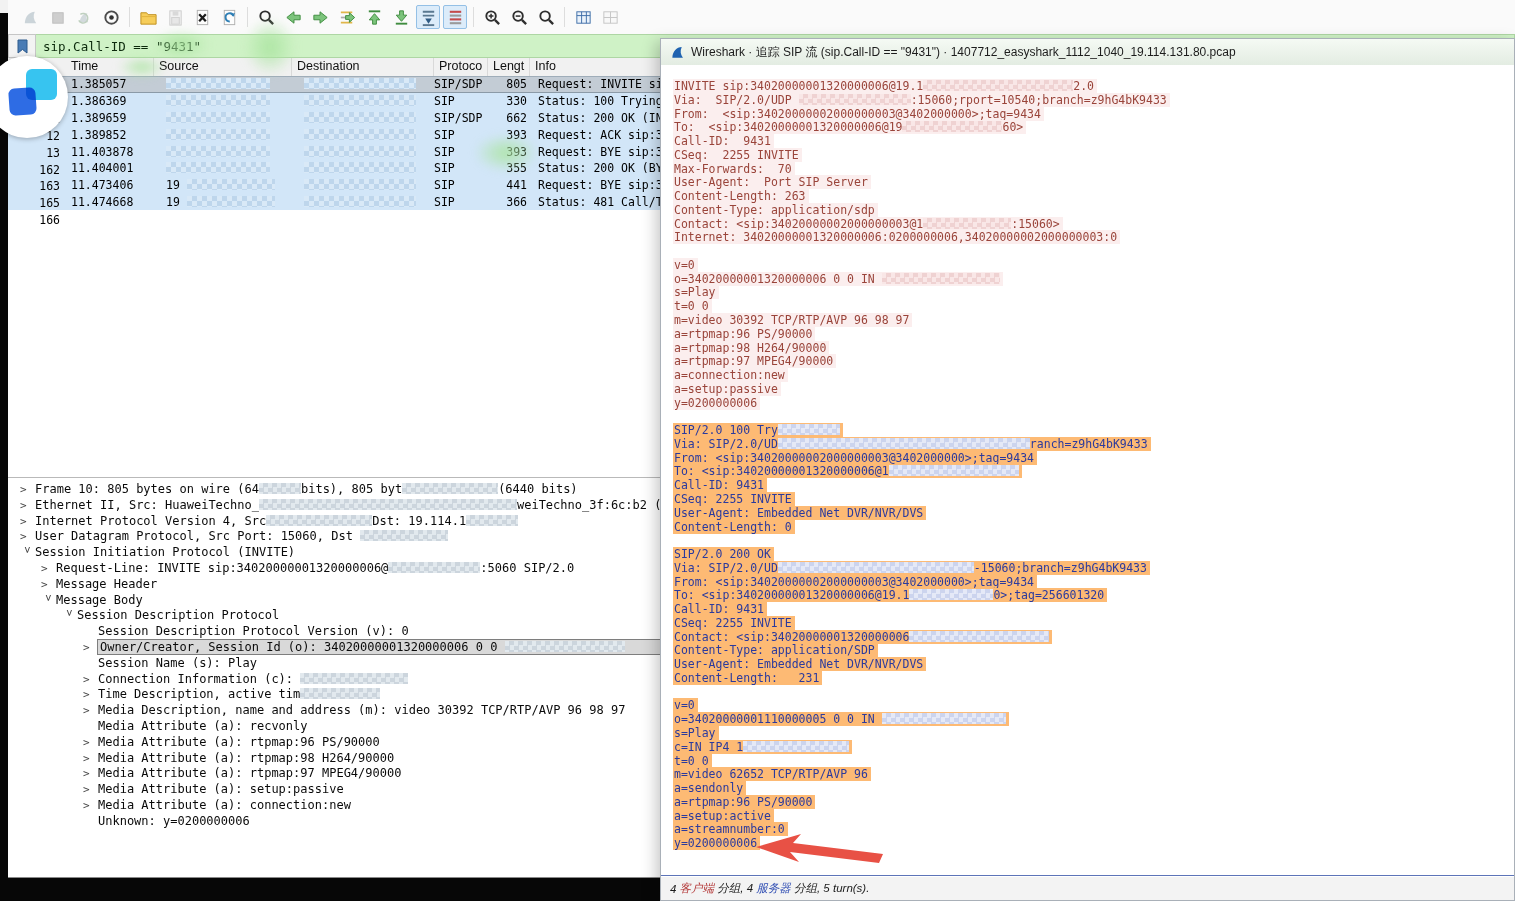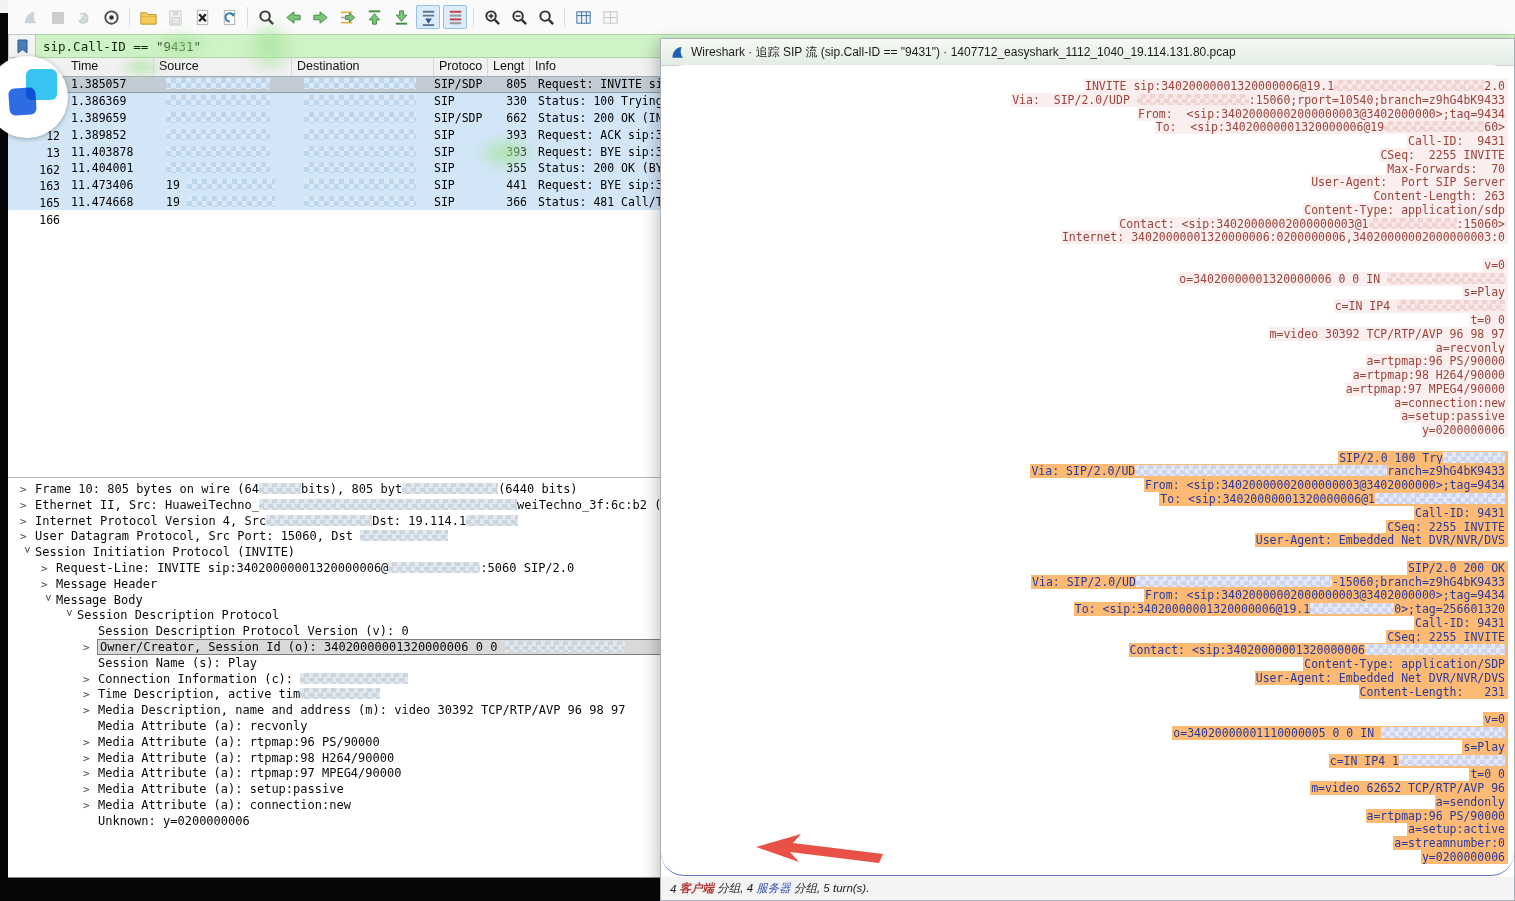--- a/index.html
+++ b/index.html
@@ -67,34 +67,34 @@
     background:radial-gradient(closest-side, rgba(170,228,160,.9), rgba(170,228,160,0));z-index:4;}
 
   
   .logo{position:absolute;left:-14px;top:56px;width:82px;height:82px;border-radius:50%;
     background:#fff;box-shadow:0 1px 5px rgba(0,0,0,.3);z-index:6;}
   .lg-b{position:absolute;left:23px;top:32px;width:27px;height:27px;background:#2e6ce4;border-radius:6px;transform:rotate(-4deg);}
   .lg-c{position:absolute;left:40px;top:13px;width:31px;height:31px;background:#37c4f0;border-radius:6px;mix-blend-mode:multiply;}
 
   
   .dialog{position:absolute;left:660px;top:38px;width:855px;height:863px;background:#ffffff;
-    border:1px solid #a9b0b8;box-sizing:border-box;box-shadow:-4px 4px 14px rgba(0,0,0,.22);z-index:10;text-align:right;}
+    border:1px solid #a9b0b8;box-sizing:border-box;box-shadow:-4px 4px 14px rgba(0,0,0,.22);z-index:10;}
   .dtitle{position:absolute;left:0;top:0;right:0;height:26px;
     background:linear-gradient(#f5faf4,#e3ece2);border-bottom:1px solid #c9d2c8;
     display:flex;align-items:center;gap:6px;padding-left:9px;font-size:12px;color:#1c1c1c;white-space:nowrap;overflow:hidden;}
   .dcontent{position:absolute;left:0;top:26px;right:0;bottom:24px;background:#fff;
     padding:14px 6px 0 12px;font-family:"DejaVu Sans Mono",monospace;font-size:11.5px;
-    overflow:hidden;border-bottom:1px solid #5d74b8;border-radius:23px;}
+    overflow:hidden;border-bottom:1px solid #5d74b8;}
   .sline{height:13.78px;white-space:pre;}
   .hl{padding:0 3px 0 1px;}
   .hl-c{background:#fbeeee;color:#9a443a;}
   .hl-s{background:#fdba74;color:#2b3a9d;}
   .dstatus{position:absolute;left:0;bottom:0;right:0;height:23px;background:#f3f3f3;
     display:flex;align-items:center;padding-left:9px;font-size:11.5px;font-style:italic;color:#1a1a1a;white-space:pre;}
-  .st-client{color:#b43a3a;font-weight:bold;}
+  .st-client{color:#b43a3a;}
   .st-server{color:#3350b4;}
 
   .arrow-note{position:absolute;left:94px;top:794px;z-index:12;}
 </style>
 </head>
 <body>
 
 <div id="root">
   <div class="notch"></div>
 
@@ -321,38 +321,37 @@
         <div class="sline"><span class="hl hl-c"><span>Max-Forwards:  70</span></span></div>
         <div class="sline"><span class="hl hl-c"><span>User-Agent:  Port SIP Server</span></span></div>
         <div class="sline"><span class="hl hl-c"><span>Content-Length: 263</span></span></div>
         <div class="sline"><span class="hl hl-c"><span>Content-Type: application/sdp</span></span></div>
         <div class="sline"><span class="hl hl-c"><span>Contact: &lt;sip:34020000002000000003@1</span><span class="rd rd-p" style="width: 88px;"></span><span>:15060&gt;</span></span></div>
         <div class="sline"><span class="hl hl-c"><span>Internet: 34020000001320000006:0200000006,34020000002000000003:0</span></span></div>
         <div class="sline"></div>
         <div class="sline"><span class="hl hl-c"><span>v=0</span></span></div>
         <div class="sline"><span class="hl hl-c"><span>o=34020000001320000006 0 0 IN </span><span class="rd rd-p" style="width: 118px;"></span></span></div>
         <div class="sline"><span class="hl hl-c"><span>s=Play</span></span></div>
-        <div class="sline"><span class="hl hl-c"><span>c=IN IP4 </span><span class="rd rd-p" style="width: 108px;"></span></span></div>
         <div class="sline"><span class="hl hl-c"><span>t=0 0</span></span></div>
         <div class="sline"><span class="hl hl-c"><span>m=video 30392 TCP/RTP/AVP 96 98 97</span></span></div>
-        <div class="sline"><span class="hl hl-c"><span>a=recvonly</span></span></div>
         <div class="sline"><span class="hl hl-c"><span>a=rtpmap:96 PS/90000</span></span></div>
         <div class="sline"><span class="hl hl-c"><span>a=rtpmap:98 H264/90000</span></span></div>
         <div class="sline"><span class="hl hl-c"><span>a=rtpmap:97 MPEG4/90000</span></span></div>
         <div class="sline"><span class="hl hl-c"><span>a=connection:new</span></span></div>
         <div class="sline"><span class="hl hl-c"><span>a=setup:passive</span></span></div>
         <div class="sline"><span class="hl hl-c"><span>y=0200000006</span></span></div>
         <div class="sline"></div>
         <div class="sline"><span class="hl hl-s"><span>SIP/2.0 100 Try</span><span class="rd rd-s" style="width: 62px;"></span></span></div>
         <div class="sline"><span class="hl hl-s"><span>Via: SIP/2.0/UD</span><span class="rd rd-s" style="width: 252px;"></span><span>ranch=z9hG4bK9433</span></span></div>
         <div class="sline"><span class="hl hl-s"><span>From: &lt;sip:34020000002000000003@3402000000&gt;;tag=9434</span></span></div>
         <div class="sline"><span class="hl hl-s"><span>To: &lt;sip:34020000001320000006@1</span><span class="rd rd-s" style="width: 130px;"></span></span></div>
         <div class="sline"><span class="hl hl-s"><span>Call-ID: 9431</span></span></div>
         <div class="sline"><span class="hl hl-s"><span>CSeq: 2255 INVITE</span></span></div>
         <div class="sline"><span class="hl hl-s"><span>User-Agent: Embedded Net DVR/NVR/DVS</span></span></div>
+        <div class="sline"><span class="hl hl-s"><span>Content-Length: 0</span></span></div>
         <div class="sline"></div>
         <div class="sline"><span class="hl hl-s"><span>SIP/2.0 200 OK</span></span></div>
         <div class="sline"><span class="hl hl-s"><span>Via: SIP/2.0/UD</span><span class="rd rd-s" style="width: 196px;"></span><span>-15060;branch=z9hG4bK9433</span></span></div>
         <div class="sline"><span class="hl hl-s"><span>From: &lt;sip:34020000002000000003@3402000000&gt;;tag=9434</span></span></div>
         <div class="sline"><span class="hl hl-s"><span>To: &lt;sip:34020000001320000006@19.1</span><span class="rd rd-s" style="width: 84px;"></span><span>0&gt;;tag=256601320</span></span></div>
         <div class="sline"><span class="hl hl-s"><span>Call-ID: 9431</span></span></div>
         <div class="sline"><span class="hl hl-s"><span>CSeq: 2255 INVITE</span></span></div>
         <div class="sline"><span class="hl hl-s"><span>Contact: &lt;sip:34020000001320000006</span><span class="rd rd-s" style="width: 140px;"></span></span></div>
         <div class="sline"><span class="hl hl-s"><span>Content-Type: application/SDP</span></span></div>
         <div class="sline"><span class="hl hl-s"><span>User-Agent: Embedded Net DVR/NVR/DVS</span></span></div>

